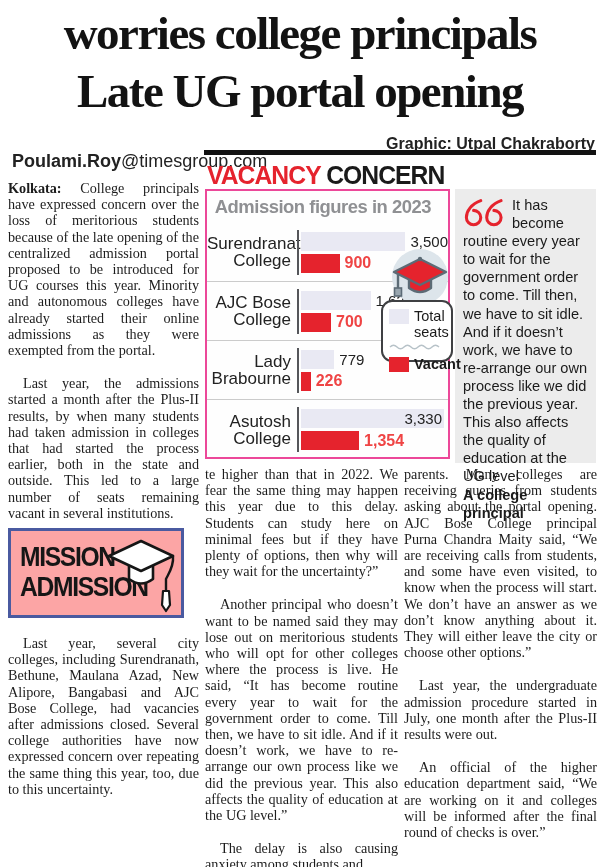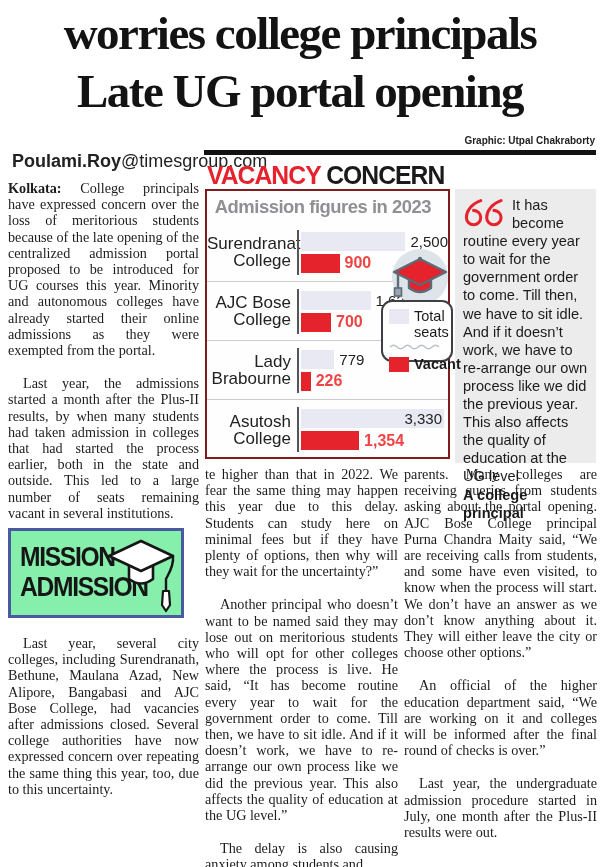--- a/index.html
+++ b/index.html
@@ -12,21 +12,21 @@
 
   
   .headline {
     position:absolute; top:4px; left:0; width:600px; text-align:center;
     font-family:"Liberation Serif", serif; font-weight:bold;
     font-size:47px; line-height:58px; letter-spacing:-1.5px; color:#131313;
   }
   .graphic-credit {
     position:absolute; top:135px; right:5px;
     font-family:"Liberation Sans", sans-serif; font-weight:bold;
-    font-size:10px; color:#222;
+    font-size:16px; color:#222;
   }
   .byline {
     position:absolute; top:151px; left:12px;
     font-family:"Liberation Sans", sans-serif; font-size:18px; color:#222;
   }
   .byline b { font-weight:bold; }
   .top-rule { position:absolute; left:204px; top:150px; width:392px; height:5px; background:#121212; }
 
   
   .kicker {
@@ -34,21 +34,21 @@
     font-family:"Liberation Sans", sans-serif; font-weight:bold;
     font-size:26px; letter-spacing:-1px; transform:scaleX(0.95); transform-origin:left;
     white-space:nowrap;
   }
   .kicker .red { color:#e5232d; }
   .kicker .blk { color:#1a1a1a; }
 
   
   .chart-box {
     position:absolute; left:205px; top:189px; width:245px; height:270px;
-    border:2px solid #7f1d1d; background:#fefefe;
+    border:2px solid #ec4899; background:#fefefe;
     font-family:"Liberation Sans", sans-serif;
   }
   .chart-title {
     padding:5px 8px 2px 8px;
     font-weight:bold; font-size:19px; letter-spacing:-0.5px; color:#8f9093;
     transform:scaleX(0.97); transform-origin:left; white-space:nowrap;
   }
   .chart-rows { position:absolute; top:32px; left:0; right:0; bottom:0; }
   .chart-row {
     display:flex; align-items:center; height:59px; padding:5px 0;
@@ -100,21 +100,21 @@
   .col p { margin:0; }
   .col p.indent { text-indent:15px;margin-top:17px; }
   .col1 { left:8px;  top:180px; width:191px; }
   .col2 { left:205px; top:466px; width:193px; }
   .col3 { left:404px; top:466px; width:193px; }
   .lead { font-weight:bold; }
 
   
   .mission-box {
     position:relative; margin:7px 0 8px 0; width:176px; height:90px;
-    border:3px solid #4a5aa0; background:#86efac;
+    border:3px solid #4a5aa0; background:#fca5a5;
   }
   .mission-text {
     position:absolute; left:9px; top:11px;
     font-family:"Liberation Sans", sans-serif; font-weight:bold;
     font-size:28px; line-height:30px; letter-spacing:-1.5px; color:#161616;
     transform:scaleX(0.88); transform-origin:left;
   }
   .mission-cap { position:absolute; right:2px; top:2px; }
 </style>
 </head>
@@ -139,21 +139,21 @@
   </div>
 
   <div class="chart-box">
     <div class="chart-title">Admission figures in 2023</div>
     <div class="chart-rows" id="chart-rows">
         <div class="chart-row">
           <div class="row-label">Surendranath College</div>
           <div class="row-bars">
             <div class="bar-line">
               <div class="bar total" style="width: 72.9%;"></div>
-              <span class="bar-val">2,500</span>
+              <span class="bar-val">3,500</span>
             </div>
             <div class="bar-line">
               <div class="bar vacant" style="width: 26.2%;"></div>
               <span class="bar-val bold">900</span>
             </div>
           </div>
         </div>
         <div class="chart-row">
           <div class="row-label">AJC Bose College</div>
           <div class="row-bars">
@@ -253,17 +253,17 @@
       </div>
       <p class="indent">Last year, several city colleges, including Surendranath, Bethune, Maulana Azad, New Alipore, Bangabasi and AJC Bose College, had vacancies after admissions closed. Several college authorities have now expressed concern over repeating the same thing this year, too, due to this uncertainty.</p>
     </div>
   <div class="col col2" id="col2">
       <p>te higher than that in 2022. We fear the same thing may happen this year due to this delay. Students can study here on minimal fees but if they have plenty of options, then why will they wait for the uncertainty?”</p>
       <p class="indent">Another principal who doesn’t want to be named said they may lose out on meritorious students who will opt for other colleges where the process is live. He said, “It has become routine every year to wait for the government order to come. Till then, we have to sit idle. And if it doesn’t work, we have to re-arrange our own process like we did the previous year. This also affects the quality of education at the UG level.”</p>
       <p class="indent">The delay is also causing anxiety among students and</p>
     </div>
   <div class="col col3" id="col3">
       <p>parents. Many colleges are receiving queries from students asking about the portal opening. AJC Bose College principal Purna Chandra Maity said, “We are receiving calls from students, and some have even visited, to know when the process will start. We don’t have an answer as we don’t know anything about it. They will either leave the city or choose other options.”</p>
+      <p class="indent">Last year, the undergraduate admission procedure started in July, one month after the Plus-II results were out.</p>
       <p class="indent">An official of the higher education department said, “We are working on it and colleges will be informed after the final round of checks is over.”</p>
-      <p class="indent">Last year, the undergraduate admission procedure started in July, one month after the Plus-II results were out.</p>
     </div>
 
 </div>
 
 </body></html>

